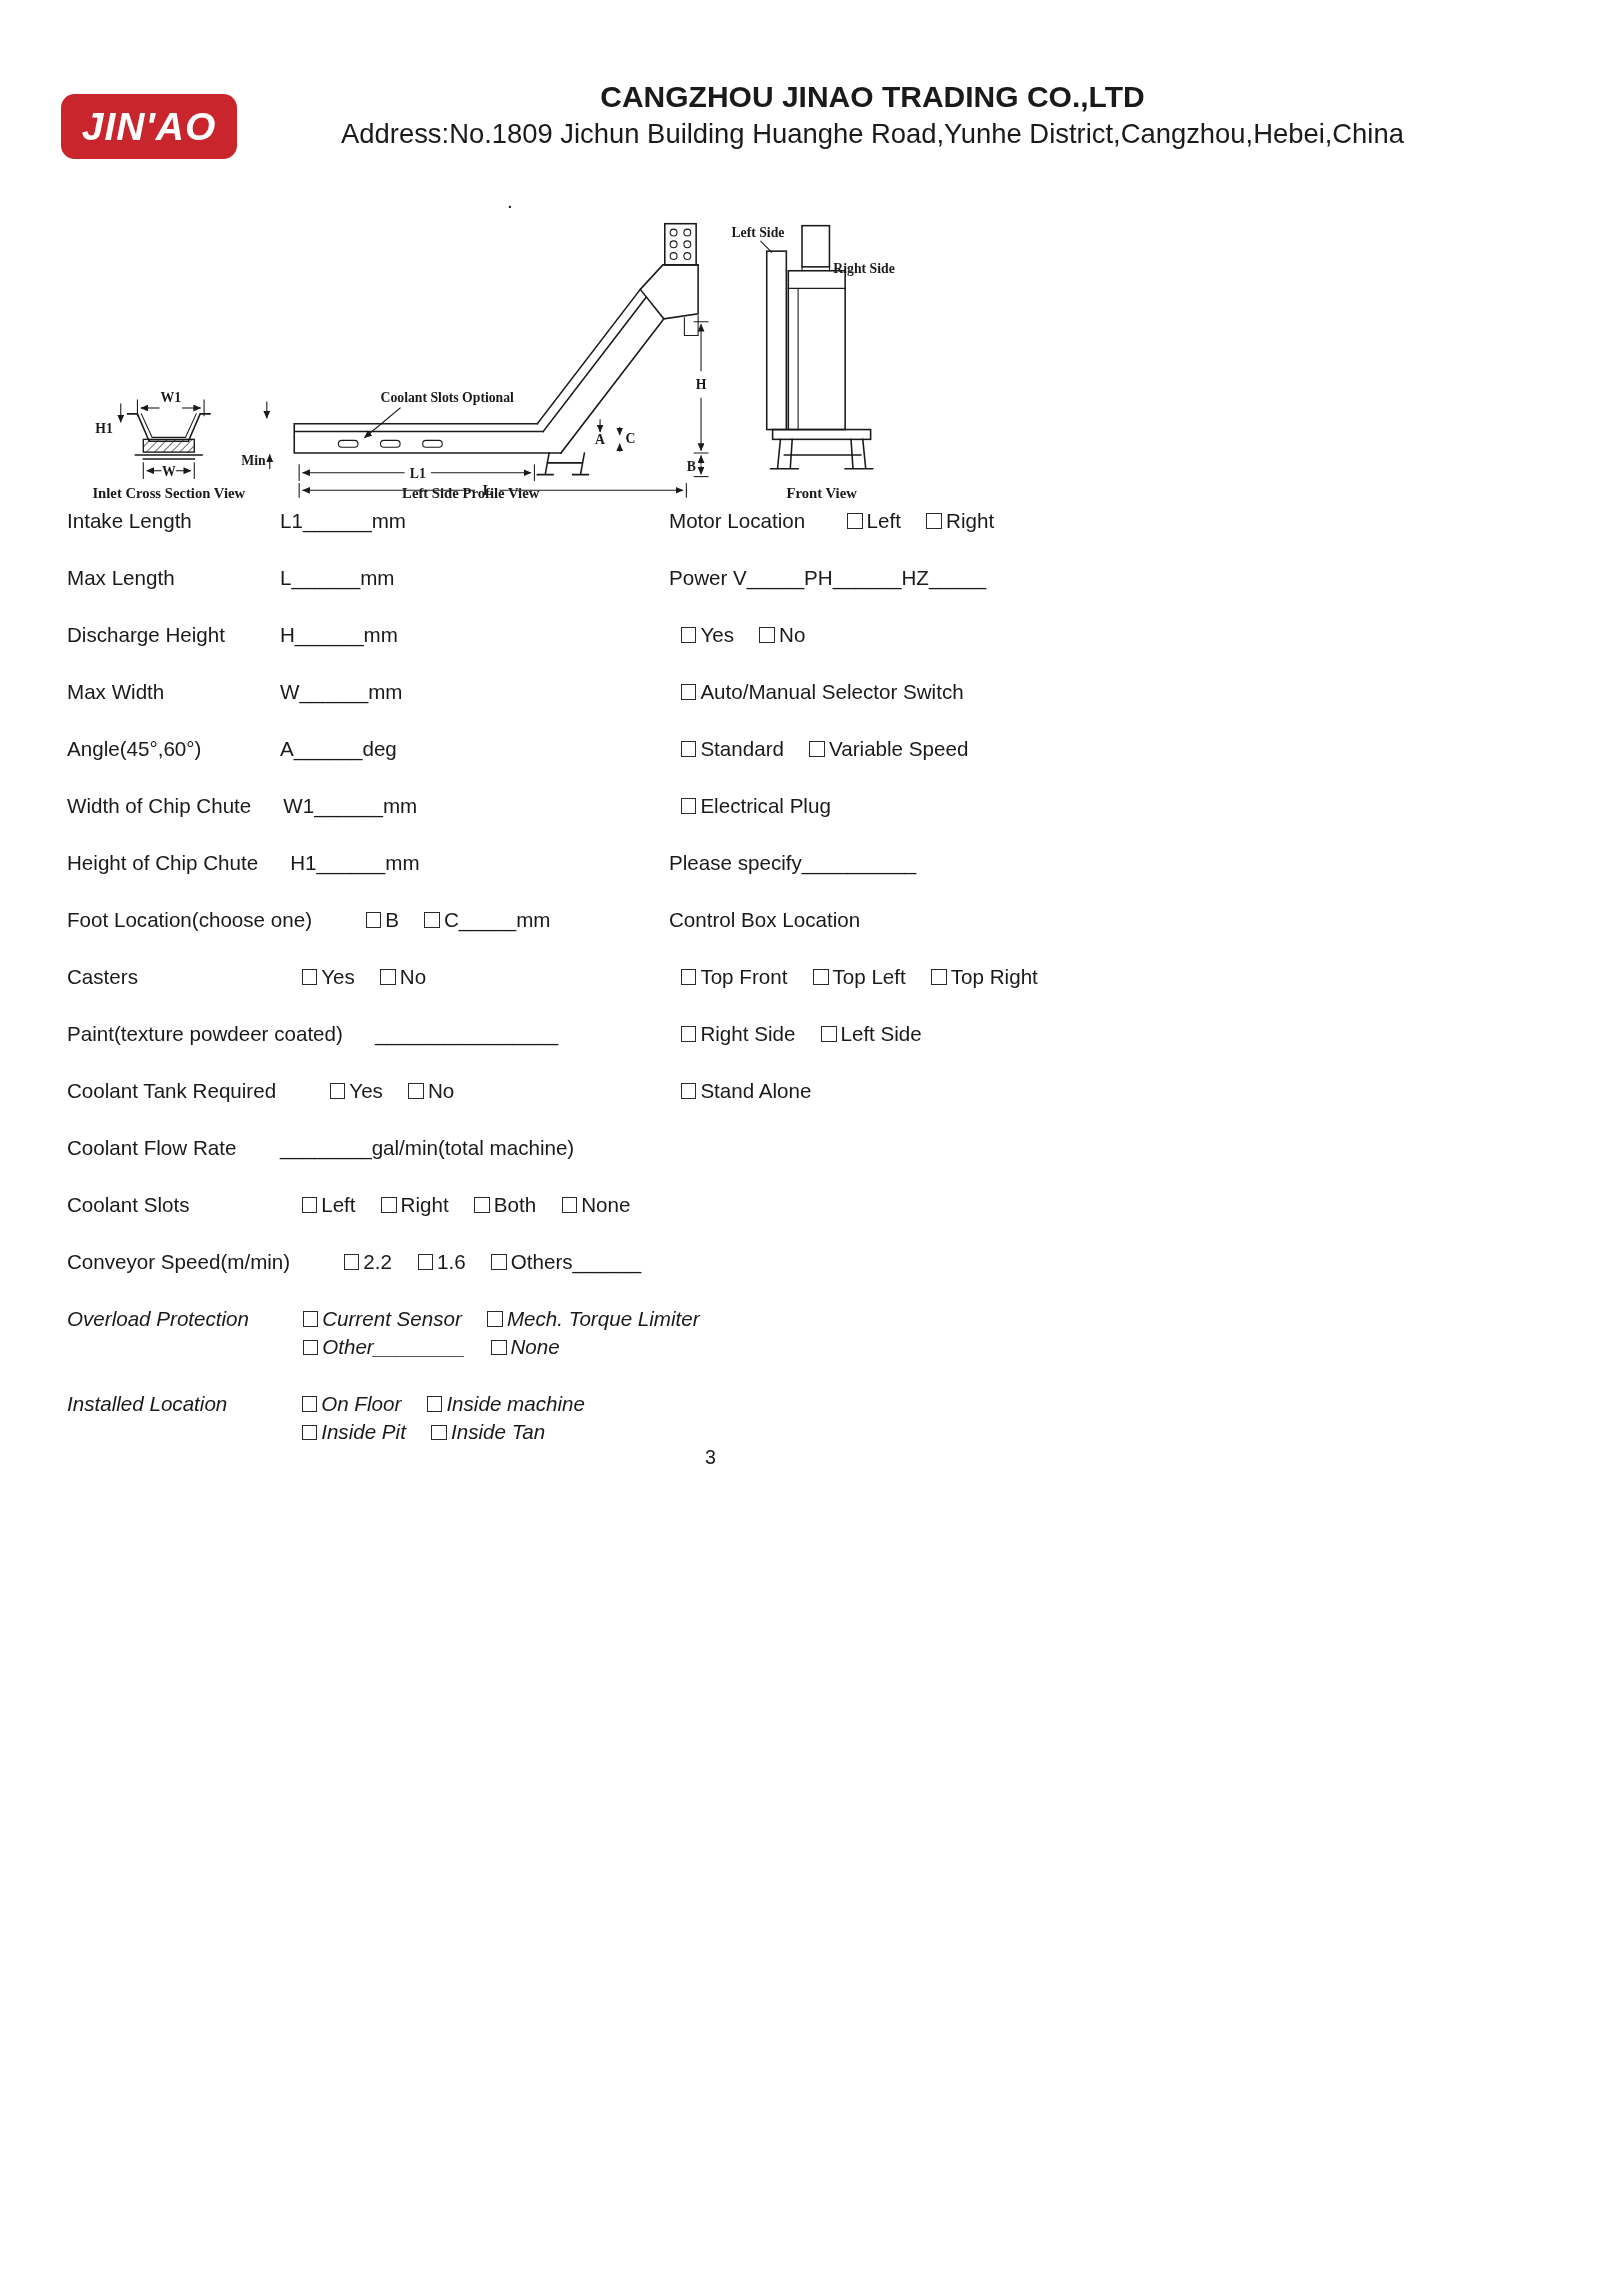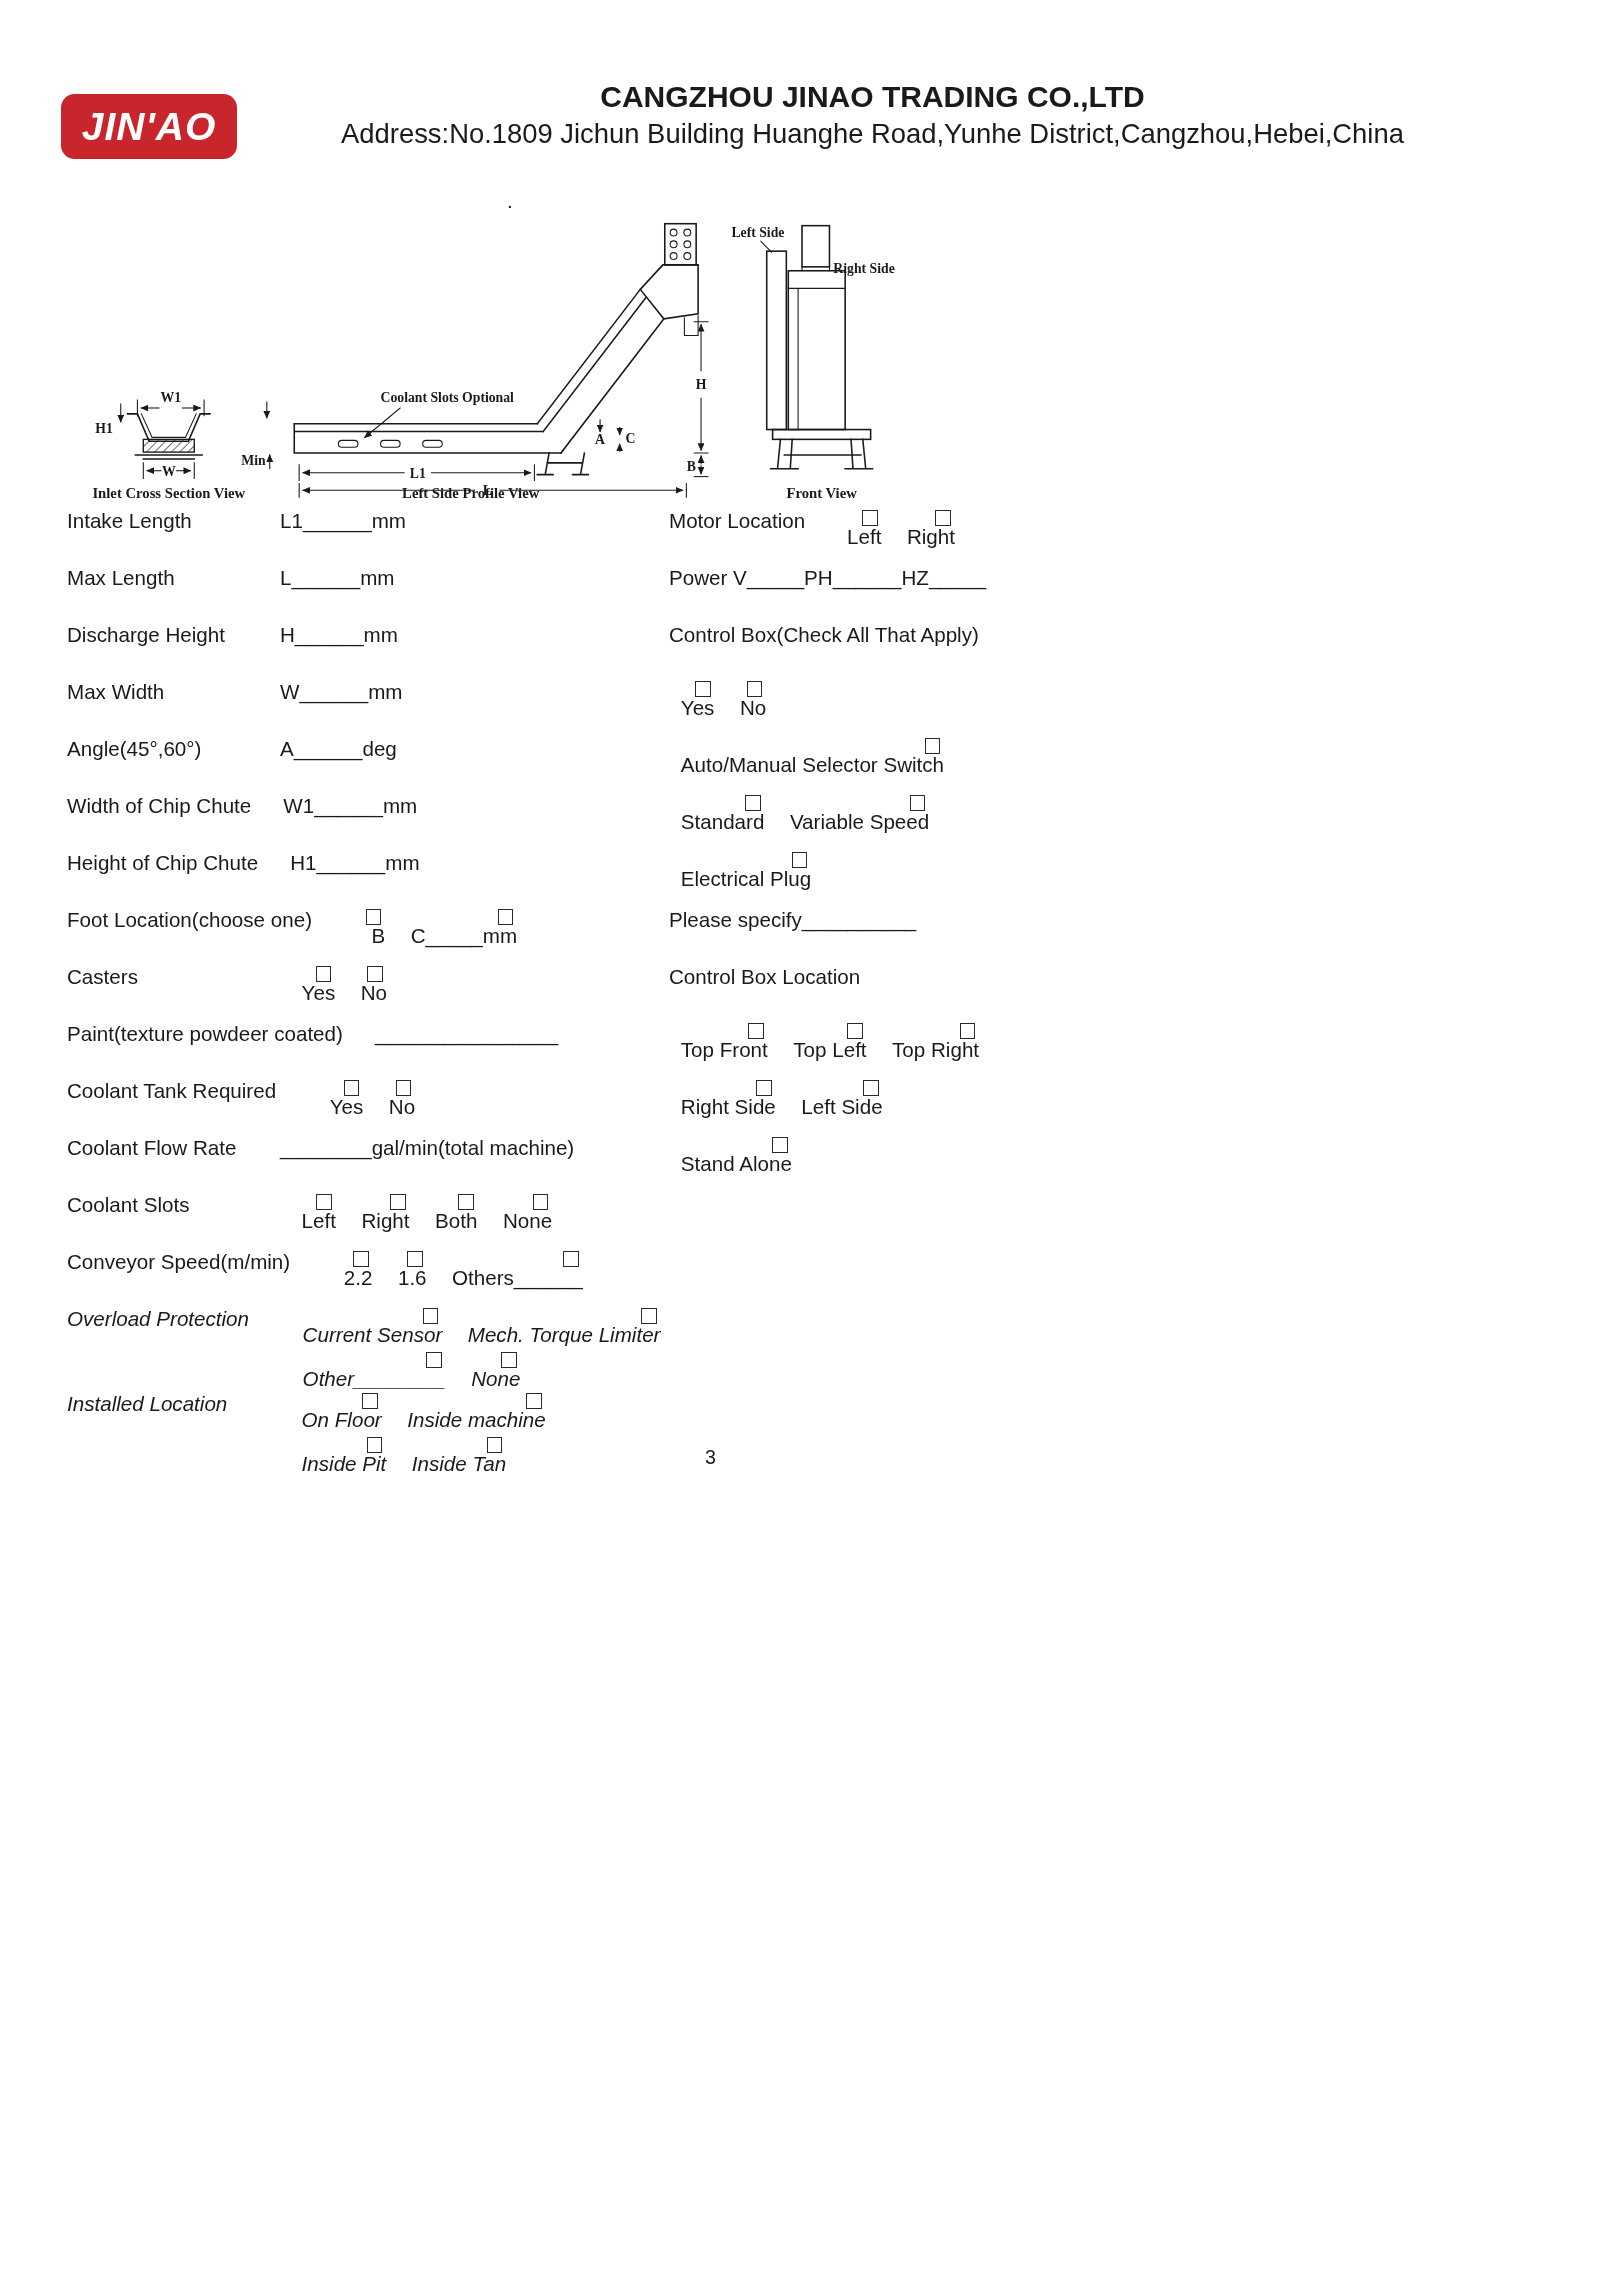--- a/index.html
+++ b/index.html
@@ -28,21 +28,21 @@
   .form-right{position:absolute;left:669px;top:490px;}
   .form-row{display:flex;align-items:flex-start;height:57px;font-size:20.6px;line-height:22.5px;white-space:nowrap;gap:32px;}
   .form-row.tall{height:85px;font-style:italic;}
   .form-left .row-label{display:inline-block;min-width:181px;}
   .row-value{display:flex;flex-direction:column;}
   .form-left .row-label + .row-value.has-checks{margin-left:21.6px;}
   .form-right .row-label + .row-value{margin-left:9.8px;}
   .form-right .form-row.no-label{padding-left:11.8px;}
   .check-group{display:flex;gap:25.5px;}
   .check-group + .check-group{margin-top:5.9px;}
-  .check-item{display:inline-flex;align-items:flex-end;flex-direction:column;}
+  .check-item{display:inline-flex;align-items:center;}
   .checkbox{display:inline-block;width:13.7px;height:13.7px;border:1.5px solid #2a2a2a;
             margin-right:3.9px;flex:0 0 auto;background:#ffffff;}
   .row-entry,.row-label{white-space:pre;}
 
   .page-footer{position:absolute;left:0;top:1426px;width:100%;text-align:center;font-size:19.6px;}
 </style>
 </head>
 <body>
 
 <div class="page">
@@ -349,23 +349,20 @@
             <span class="check-item">
               <span class="checkbox"></span>
               <span class="check-label">Right</span>
             </span>
           </div>
         </div>
       </div>
       <div class="form-row">
         <span class="row-label">Power V_____PH______HZ_____</span>
       </div>
-      <div class="form-row">
-        <span class="row-label">Control Box(Check All That Apply)</span>
-      </div>
       <div class="form-row no-label">
         <div class="row-value has-checks">
           <div class="check-group">
             <span class="check-item">
               <span class="checkbox"></span>
               <span class="check-label">Yes</span>
             </span>
             <span class="check-item">
               <span class="checkbox"></span>
               <span class="check-label">No</span>

